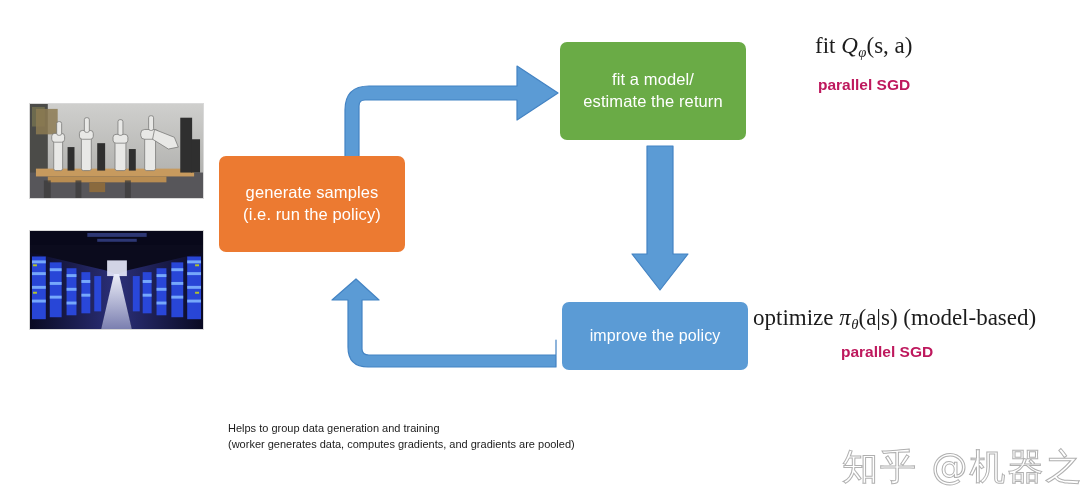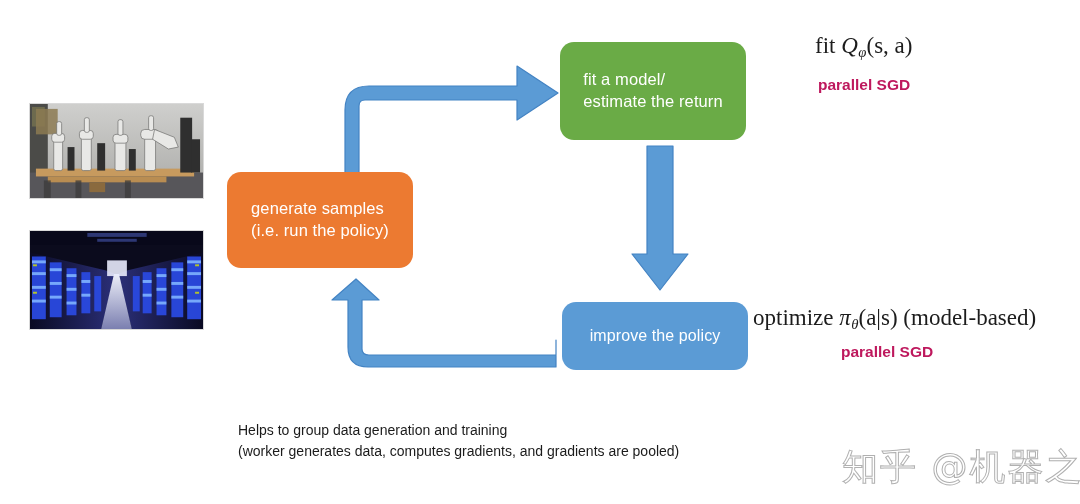--- a/index.html
+++ b/index.html
@@ -34,45 +34,45 @@
     left: 29px;
     top: 230px;
     width: 175px;
     height: 100px;
   }
   .photo svg { display: block; width: 100%; height: 100%; }
 
   
   .node {
     position: absolute;
-    border-radius: 14px;
+    border-radius: 7px;
     display: flex;
     align-items: center;
     justify-content: center;
+    text-align: center;
     color: #ffffff;
     font-size: 16.5px;
     line-height: 1.32;
     letter-spacing: .1px;
     box-sizing: border-box;
     padding: 4px 10px;
   }
   #node-fit {
     left: 560px;
     top: 42px;
     width: 186px;
     height: 98px;
     background: #6aab46;
   }
   #node-generate {
     left: 219px;
-    top: 172px;
+    top: 156px;
     width: 186px;
     height: 96px;
     background: #ec7a31;
-    margin-left: 8px;
   }
   #node-improve {
     left: 562px;
     top: 302px;
     width: 186px;
     height: 68px;
     background: #5b9bd5;
     font-size: 16px;
   }
   .node-text { display: block; }
@@ -112,23 +112,23 @@
     white-space: nowrap;
   }
   #ann-fit-math  { left: 815px; top: 33px; }
   #ann-fit-sgd   { left: 818px; top: 76px; }
   #ann-opt-math  { left: 753px; top: 305px; }
   #ann-opt-sgd   { left: 841px; top: 343px; }
 
   
   #caption {
     position: absolute;
-    left: 238px;
+    left: 228px;
     top: 420px;
-    font-size: 14px;
+    font-size: 11px;
     line-height: 1.48;
     color: #1b1b1b;
     white-space: nowrap;
     font-weight: 500;
   }
   #caption span { display: block; }
 
   
   #watermark {
     position: absolute;

